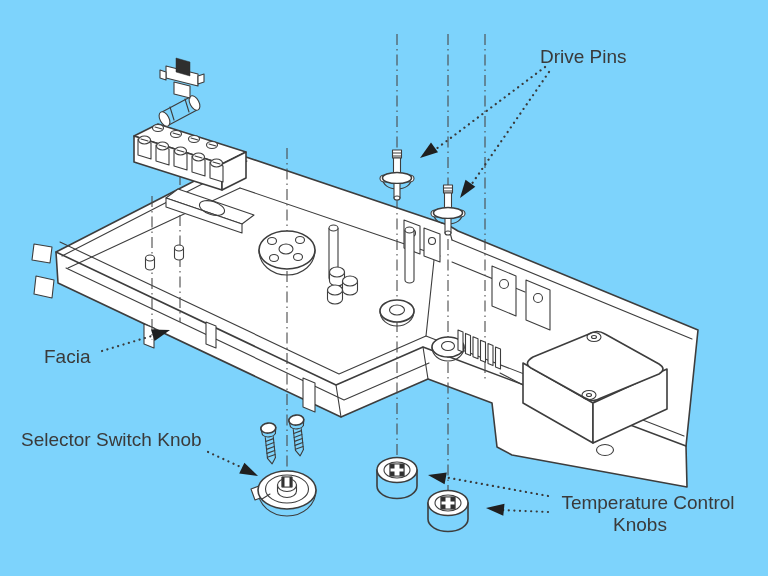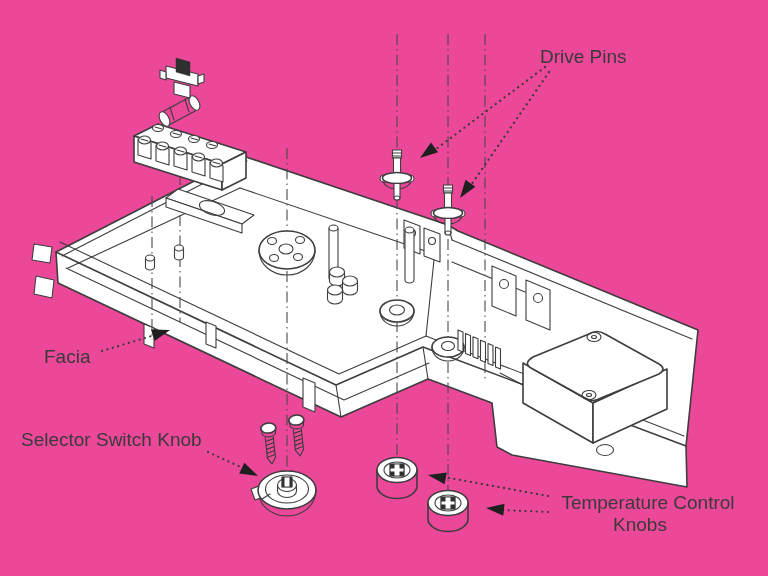--- a/index.html
+++ b/index.html
@@ -1,16 +1,16 @@
 <!DOCTYPE html>
 <html><head>
 <meta charset="utf-8">
 <style>
   html,body{margin:0;padding:0;background:#ffffff;}
-  .stage{position:relative;width:768px;height:576px;background:#ec4899;overflow:hidden;
+  .stage{position:relative;width:768px;height:576px;background:#7dd3fc;overflow:hidden;
          font-family:"Liberation Sans", sans-serif;}
   svg{display:block;}
   .ln{fill:none;stroke:#3d3d3d;stroke-width:1.6;stroke-linejoin:round;stroke-linecap:round;}
   .lnt{fill:none;stroke:#3d3d3d;stroke-width:1.1;stroke-linejoin:round;stroke-linecap:round;}
   .wh{fill:#ffffff;stroke:#3d3d3d;stroke-width:1.6;stroke-linejoin:round;}
   .wht{fill:#ffffff;stroke:#3d3d3d;stroke-width:1.1;stroke-linejoin:round;}
   .dk{fill:#2f2f2f;stroke:#2f2f2f;stroke-width:0.5;}
   .cl{fill:none;stroke:#4a4a4a;stroke-width:1.1;stroke-dasharray:11 4 1.5 4;}
   .dot{fill:none;stroke:#3a3a3a;stroke-width:2.2;stroke-dasharray:0.1 5.5;stroke-linecap:round;}
   .ah{fill:#1f1f1f;stroke:none;}

